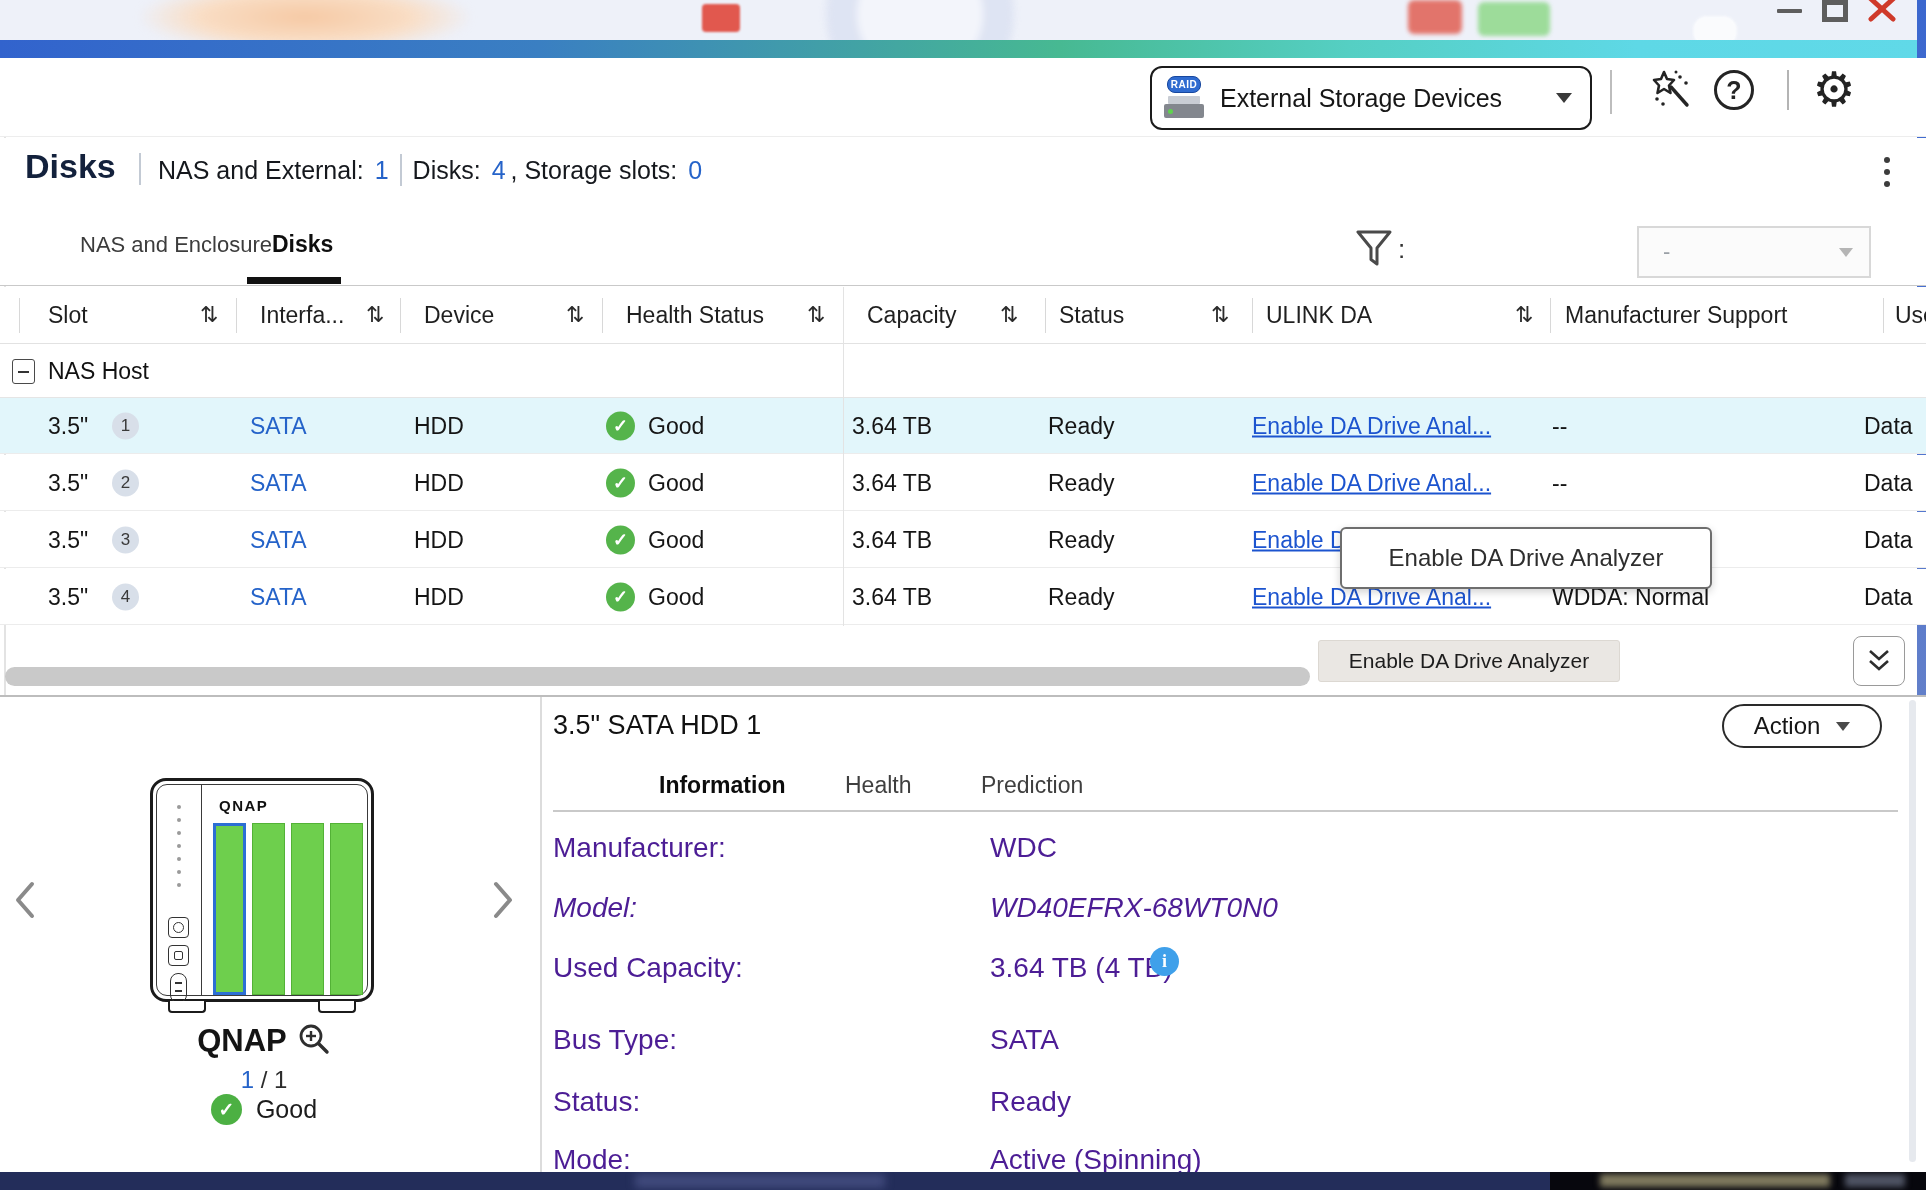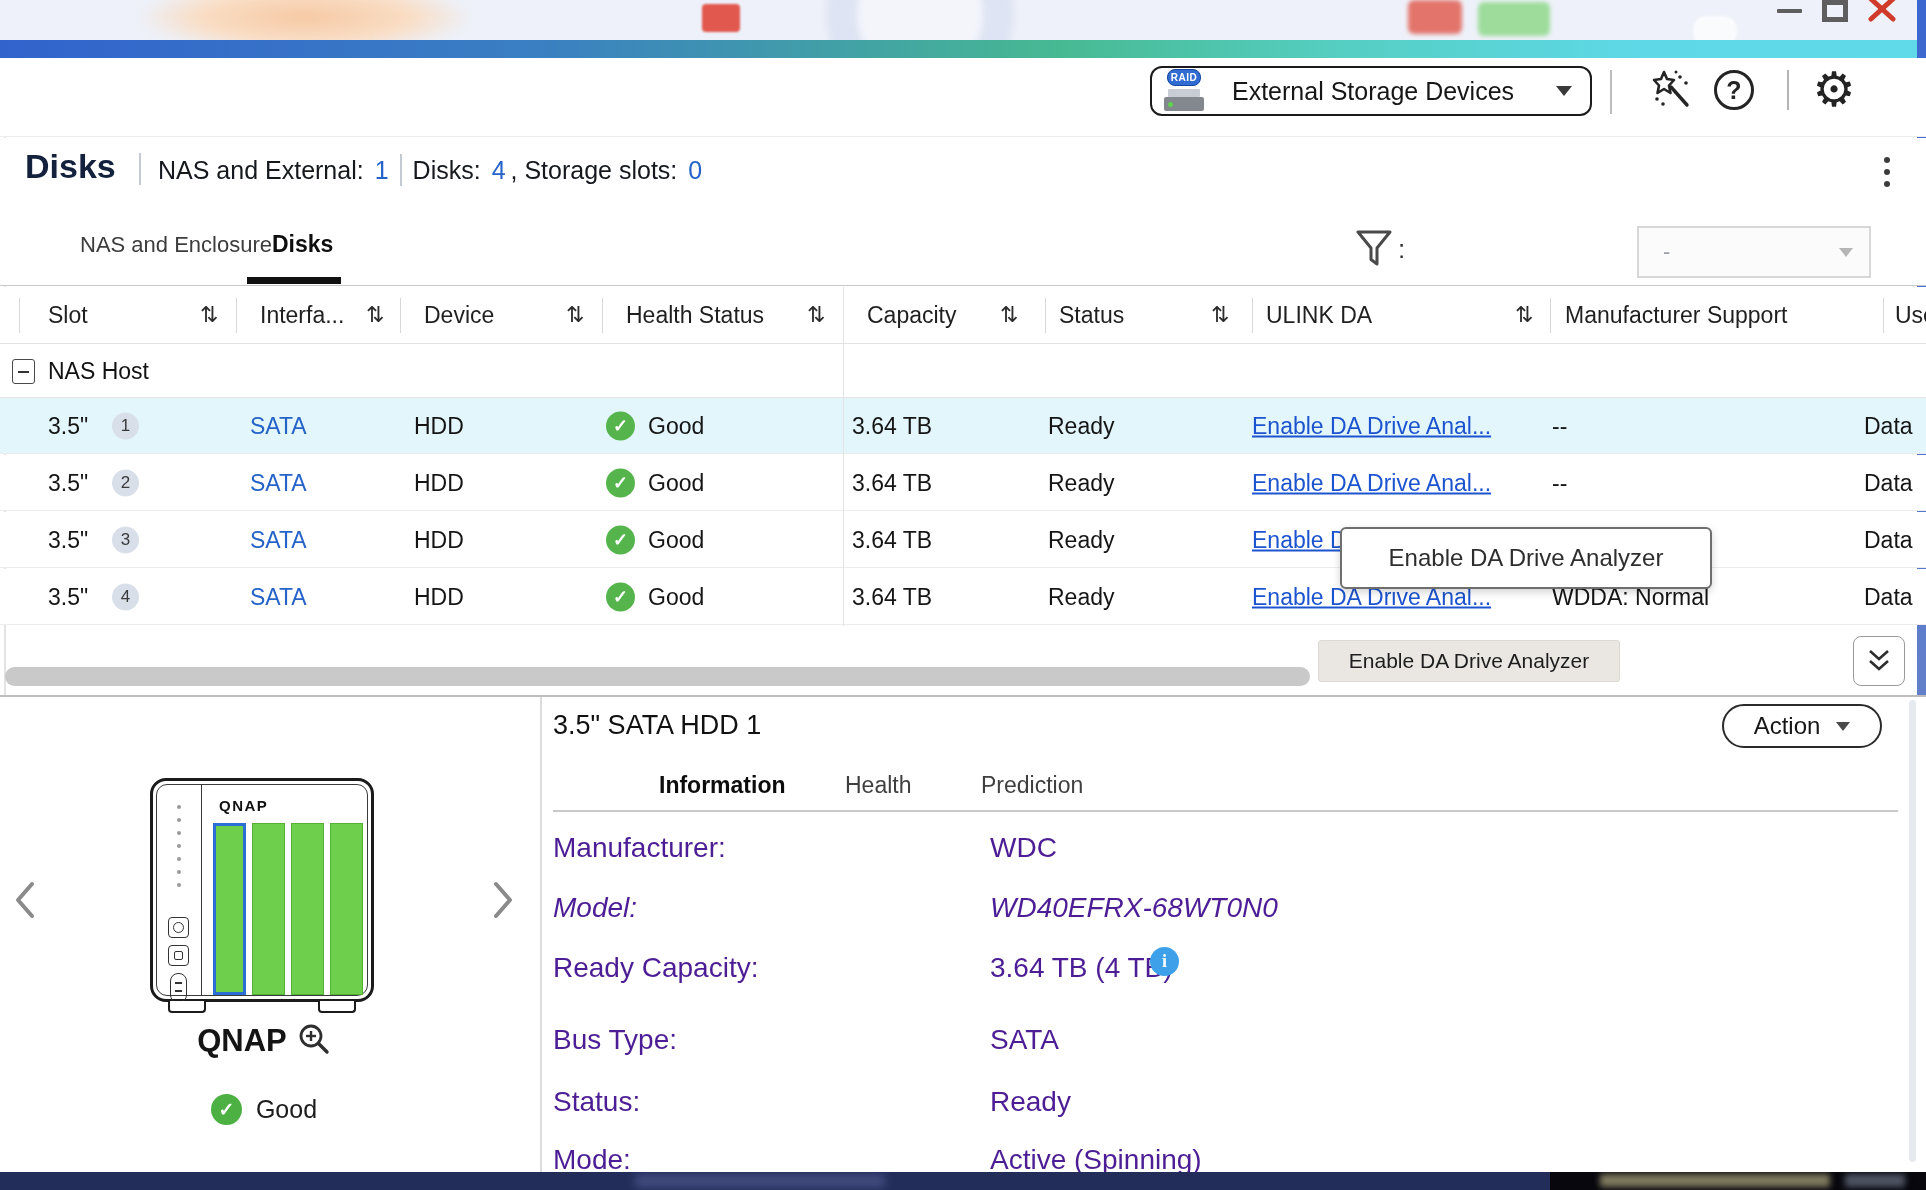--- a/index.html
+++ b/index.html
@@ -28,22 +28,22 @@
   .gradbar{position:absolute;left:0;top:40px;width:100%;height:18px;
     background:linear-gradient(90deg,#3263cd 0%,#3a7fc2 28%,#47b992 55%,#55cfc3 70%,#5ed8e6 85%,#60d9e8 100%);}
 
   
   .rightborder{position:absolute;left:1917px;top:0;width:9px;height:1174px;
     background:linear-gradient(180deg,#3b67ce 0%,#4a72d2 30%,#6b84c6 70%,#8897c0 100%);}
   .leftborder{position:absolute;left:4px;top:58px;width:2px;height:1114px;background:#e3e3e3;}
 
   
   .toolbar{position:absolute;left:0;top:58px;width:100%;height:78px;background:#fff;}
-  .devsel{position:absolute;left:1150px;top:8px;width:442px;height:50px;border:2.5px solid #1b1b1b;
-    border-radius:12px;background:#fff;display:flex;align-items:center;padding:0 18px 0 10px;gap:24px;}
+  .devsel{position:absolute;left:1150px;top:8px;width:442px;height:64px;border:2.5px solid #1b1b1b;
+    border-radius:12px;background:#fff;display:flex;align-items:center;padding:0 18px 0 10px;gap:12px;}
   .devsel-label{font-size:25px;color:#161616;flex:1;white-space:nowrap;}
   .caret{width:0;height:0;border-left:8px solid transparent;border-right:8px solid transparent;border-top:10px solid #3a3a3a;}
   .raidicon{position:relative;width:46px;height:44px;flex:0 0 46px;}
   .raid-body{position:absolute;bottom:2px;left:2px;width:40px;height:14px;background:#83878e;border-radius:2px;}
   .raid-top{position:absolute;bottom:16px;left:6px;width:32px;height:8px;background:#c9cdd4;border-radius:1px;}
   .raid-led{position:absolute;bottom:6px;left:6px;width:5px;height:5px;background:#5fd34e;border-radius:50%;}
   .raid-badge{position:absolute;top:0;left:5px;width:34px;height:17px;background:#2f6bd0;border:1px solid #17479e;
     border-radius:8px;color:#fff;font-size:10px;font-weight:bold;letter-spacing:.5px;display:flex;align-items:center;justify-content:center;}
   .tsep1{position:absolute;left:1610px;top:12px;width:2px;height:44px;background:#bdbdbd;}
   .tsep2{position:absolute;left:1787px;top:12px;width:2px;height:40px;background:#b4b4b4;}
@@ -439,40 +439,45 @@
     <span class="nm">QNAP</span>
     <span>
       <svg width="34" height="34" viewBox="0 0 34 34">
         <circle cx="14" cy="14" r="10" fill="none" stroke="#2e2e2e" stroke-width="2.8"></circle>
         <line x1="21.5" y1="21.5" x2="30" y2="30" stroke="#2e2e2e" stroke-width="3.4" stroke-linecap="round"></line>
         <line x1="14" y1="9" x2="14" y2="19" stroke="#2e2e2e" stroke-width="2.4"></line>
         <line x1="9" y1="14" x2="19" y2="14" stroke="#2e2e2e" stroke-width="2.4"></line>
       </svg>
     </span>
   </div>
+  <div class="pager">
+    <span class="bluenum">1</span>
+    <span>/</span>
+    <span>1</span>
+  </div>
   <div class="encstatus">
     <span class="chk-lg">✓</span>
     <span class="st">Good</span>
   </div>
 
   <div class="disktitle">3.5" SATA HDD 1</div>
   <div class="actionbtn">
     <span class="al">Action</span>
     <div class="caret-sm"></div>
   </div>
   <div class="dtab dtab-info">Information</div>
   <div class="dtab dtab-health">Health</div>
   <div class="dtab dtab-pred">Prediction</div>
   <div class="dtabline"></div>
 
   <div class="fld flbl fy0">Manufacturer:</div>
   <div class="fld fval fy0">WDC</div>
   <div class="fld flbl fy1">Model:</div>
   <div class="fld fval fy1">WD40EFRX-68WT0N0</div>
-  <div class="fld flbl fy2">Ready Capacity:</div>
+  <div class="fld flbl fy2">Used Capacity:</div>
   <div class="fld fval fy2">3.64 TB (4 TB)</div>
   <div class="infoicon">i</div>
   <div class="fld flbl fy3">Bus Type:</div>
   <div class="fld fval fy3">SATA</div>
   <div class="fld flbl fy4">Status:</div>
   <div class="fld fval fy4">Ready</div>
   <div class="fld flbl fy5">Mode:</div>
   <div class="fld fval fy5">Active (Spinning)</div>
 
   <div class="vscroll"></div>

